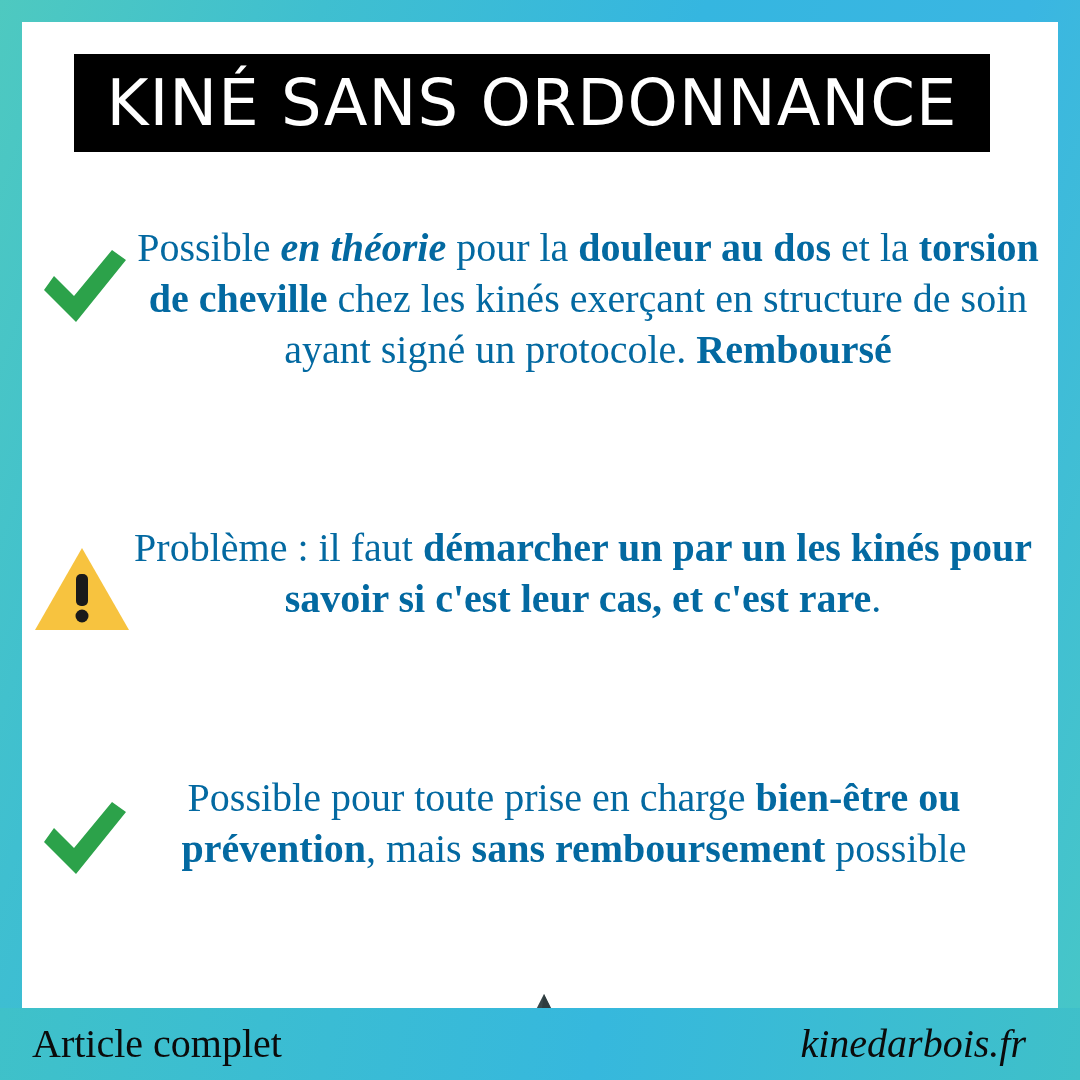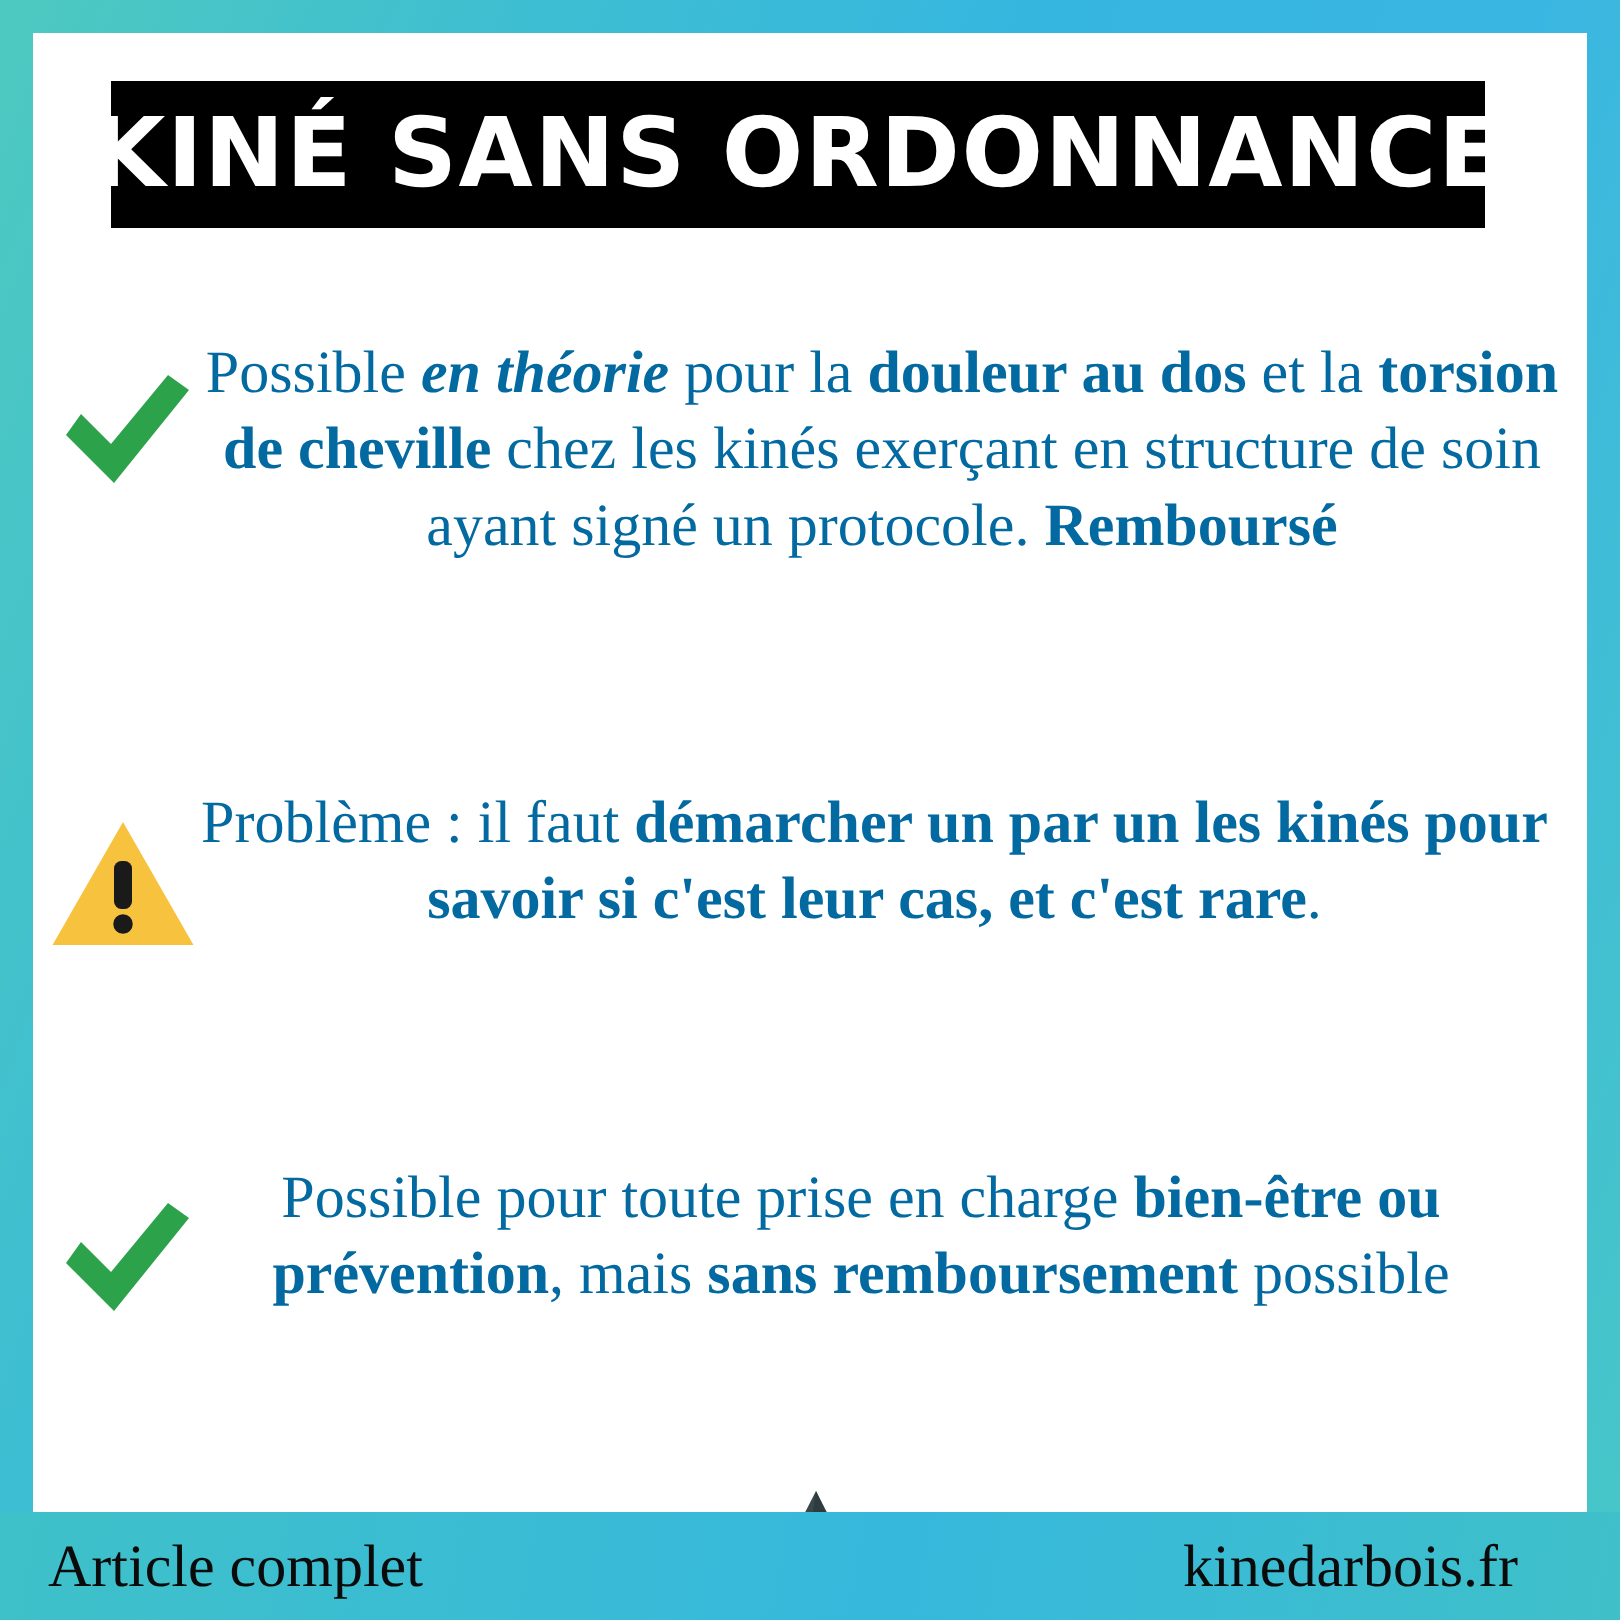--- a/index.html
+++ b/index.html
@@ -37,21 +37,21 @@
     width: 916px;
     height: 98px;
     background: #000000;
     display: flex;
     align-items: center;
     justify-content: center;
   }
   .title-text {
     color: #ffffff;
     font-family: "DejaVu Sans", sans-serif;
-    font-weight: bold;
+    font-weight: normal;
     font-size: 64px;
     letter-spacing: 1px;
     line-height: 1;
     white-space: nowrap;
   }
 
   
   .row {
     position: absolute;
     display: flex;
@@ -98,21 +98,21 @@
     justify-content: space-between;
     padding: 0 34px 0 28px;
     box-sizing: border-box;
   }
   .footer-text {
     color: #0b0b0b;
     font-size: 40px;
     line-height: 1;
   }
   .footer-left { margin-left: 4px; }
-  .footer-right { margin-right: 34px; }
+  .footer-right { margin-right: 20px; font-style: italic; }
 
   .mountain-logo {
     position: absolute;
     left: 50%;
     transform: translateX(-50%);
     bottom: 0;
     width: 200px;
     height: 100px;
   }
 

